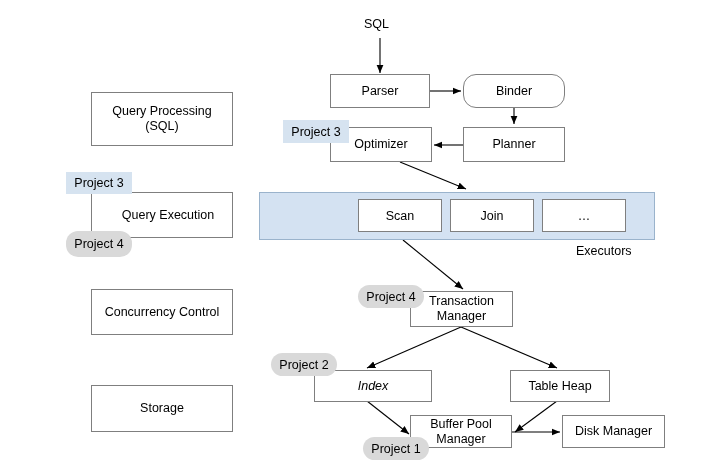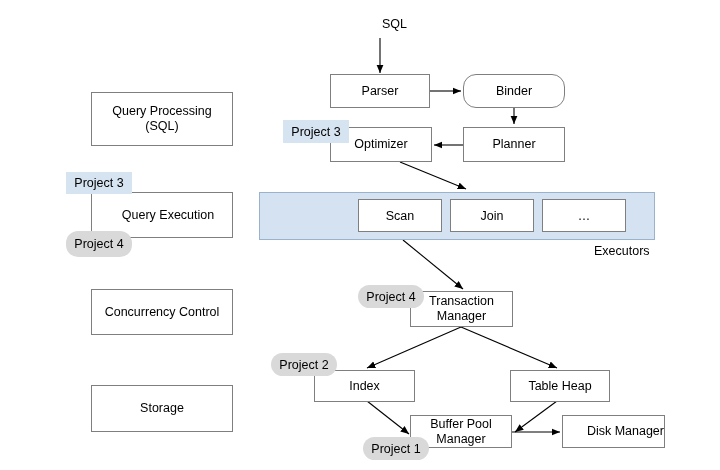--- a/index.html
+++ b/index.html
@@ -70,21 +70,20 @@
     font-size: 12.5px;
     color: #000000;
     z-index: 4;
   }
   .plain-text {
     position: absolute;
     font-size: 12.5px;
     color: #000000;
     white-space: nowrap;
     z-index: 5;
-    margin-left: 18px;
   }
 </style>
 </head>
 <body>
 
 <div id="canvas">
 
   <svg id="wires" viewBox="0 0 720 470">
     <defs>
       <marker id="ah" markerWidth="9" markerHeight="9" refX="7.6" refY="3.2" orient="auto" markerUnits="strokeWidth">
@@ -167,34 +166,34 @@
   <div class="plain-text" style="left:576px; top:244px;">Executors</div>
 
   <div class="node" style="left:410px; top:291px; width:103px; height:36px;">
     <span>
       <span>Transaction</span><br>
       <span>Manager</span>
     </span>
   </div>
   <div class="badge badge-gray" style="left:358px; top:285px; width:66px; height:23px;">Project 4</div>
 
-  <div class="node" style="left:314px; top:370px; width:101px; height:32px;">
+  <div class="node" style="left:314px; top:370px; width:118px; height:32px;font-style:italic;">
     <span>Index</span>
   </div>
   <div class="badge badge-gray" style="left:271px; top:353px; width:66px; height:23px;">Project 2</div>
 
   <div class="node" style="left:510px; top:370px; width:100px; height:32px;">
     <span>Table Heap</span>
   </div>
 
   <div class="node" style="left:410px; top:415px; width:102px; height:33px;">
     <span>
       <span>Buffer Pool</span><br>
       <span>Manager</span>
     </span>
   </div>
   <div class="badge badge-gray" style="left:363px; top:437px; width:66px; height:23px;">Project 1</div>
 
-  <div class="node" style="left:562px; top:415px; width:103px; height:33px;justify-content:flex-end;">
+  <div class="node" style="left:562px; top:415px; width:103px; height:33px;">
     <span>Disk Manager</span>
   </div>
 
 </div>
 
 </body></html>

